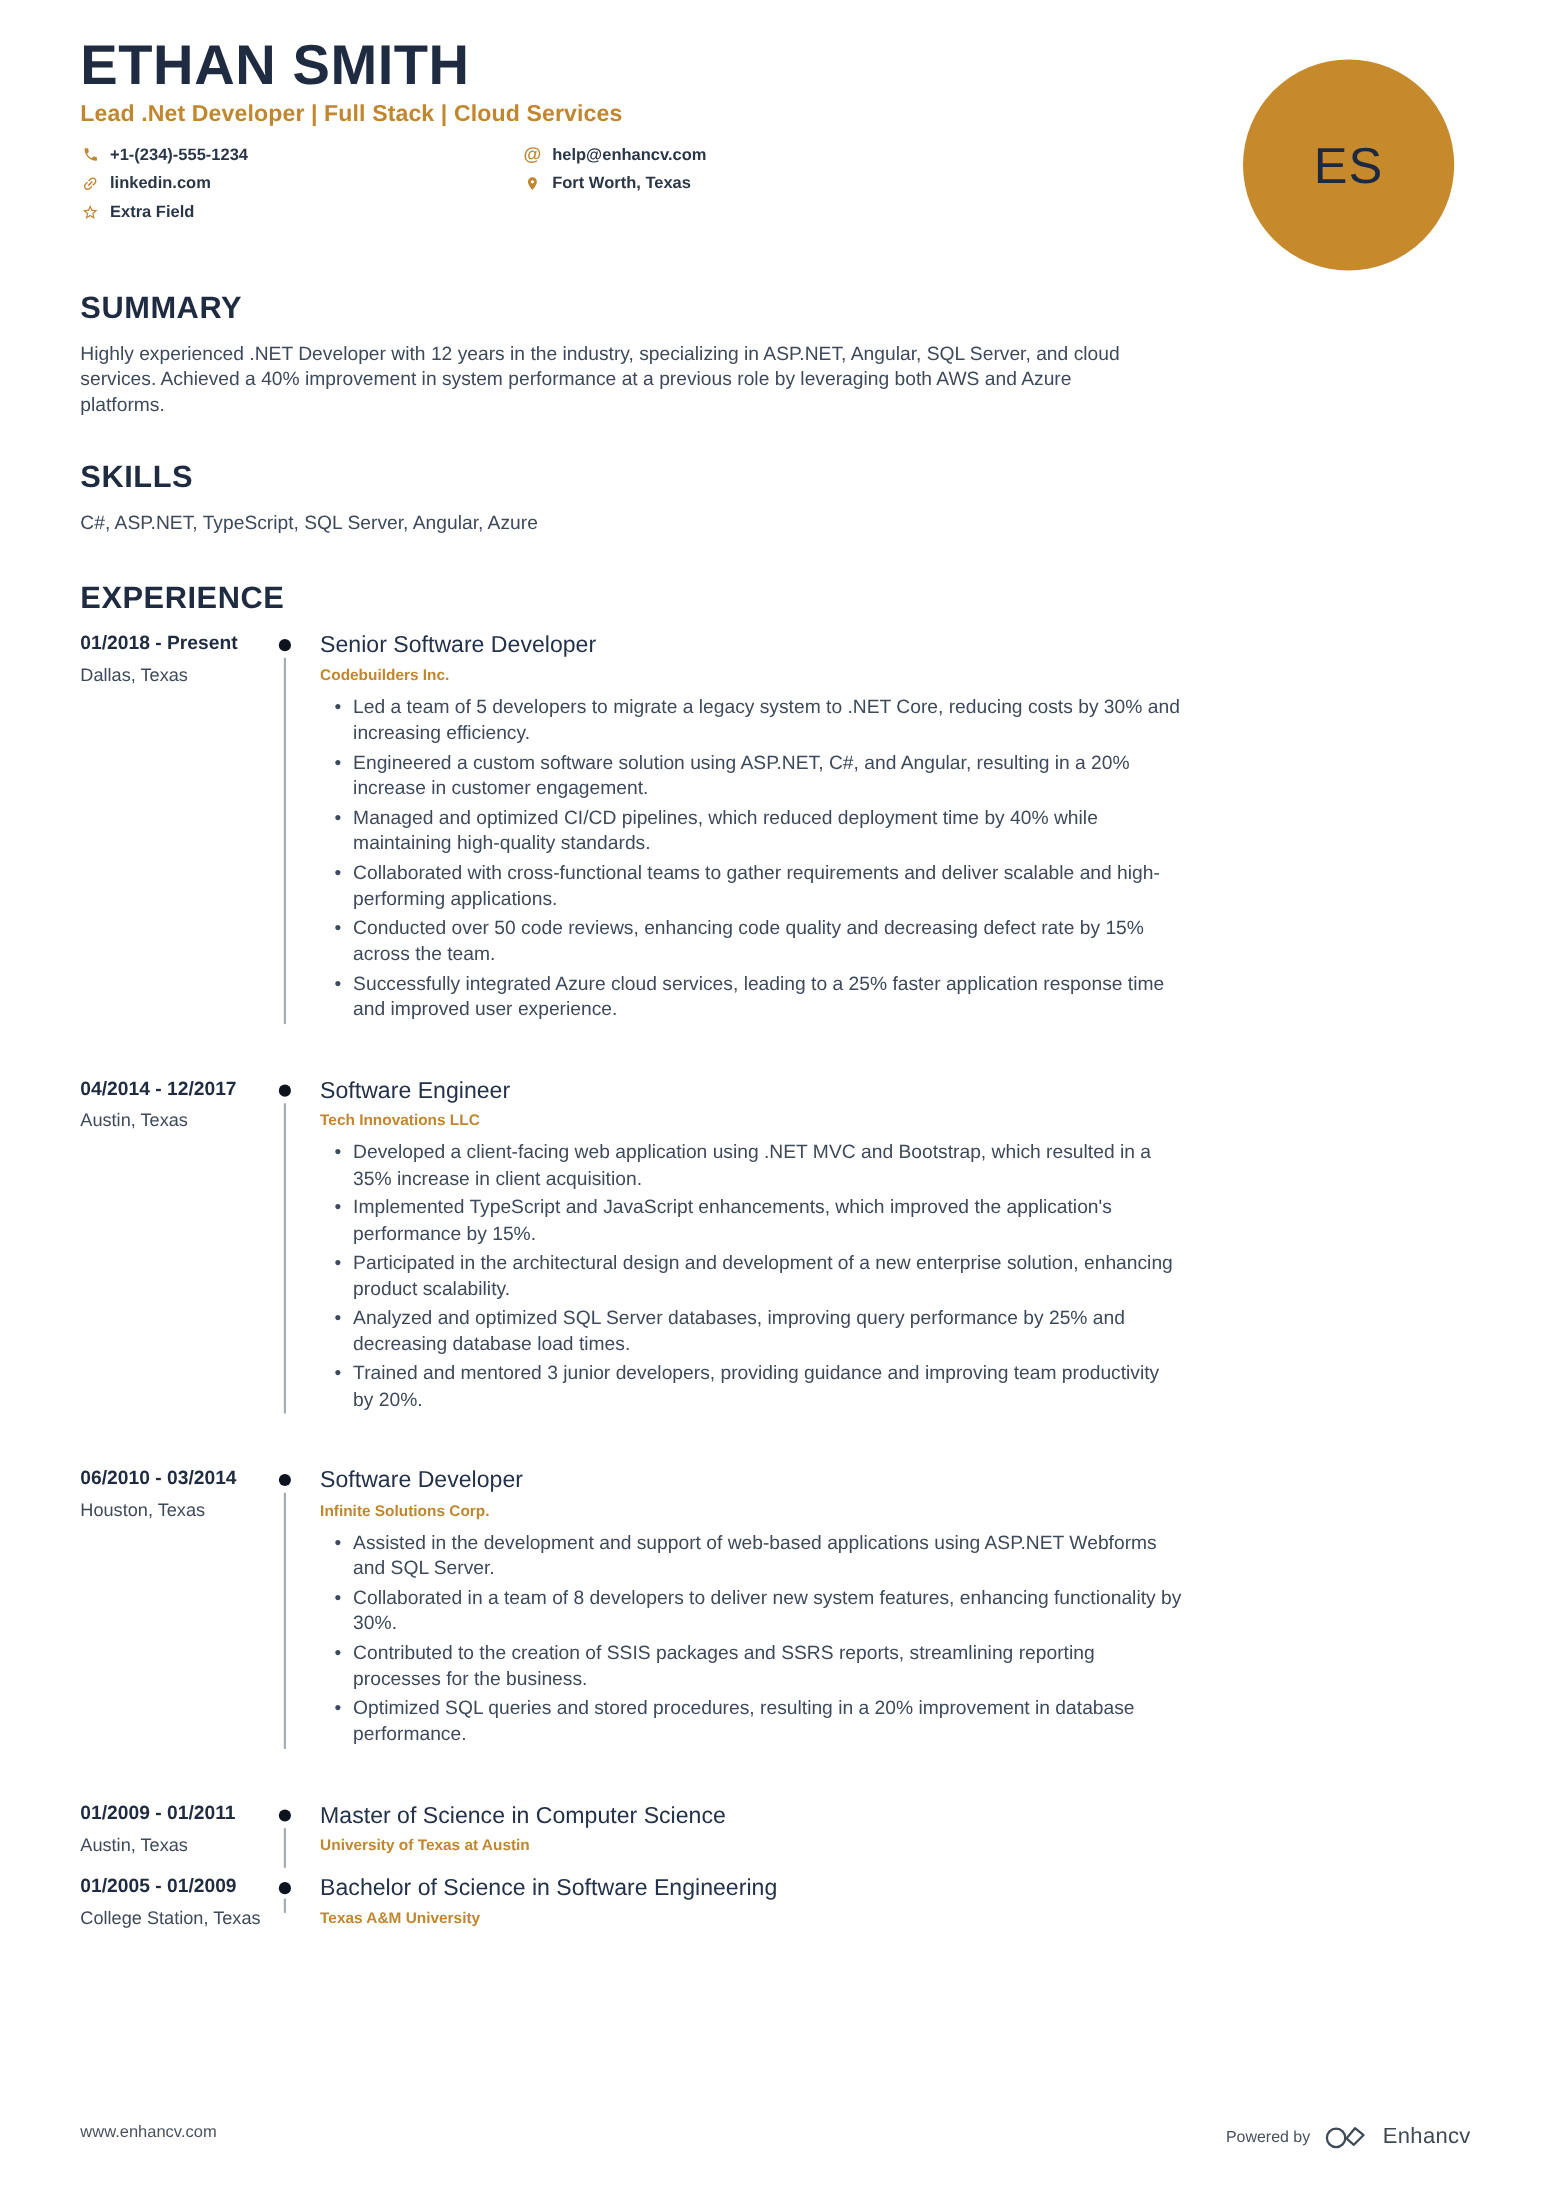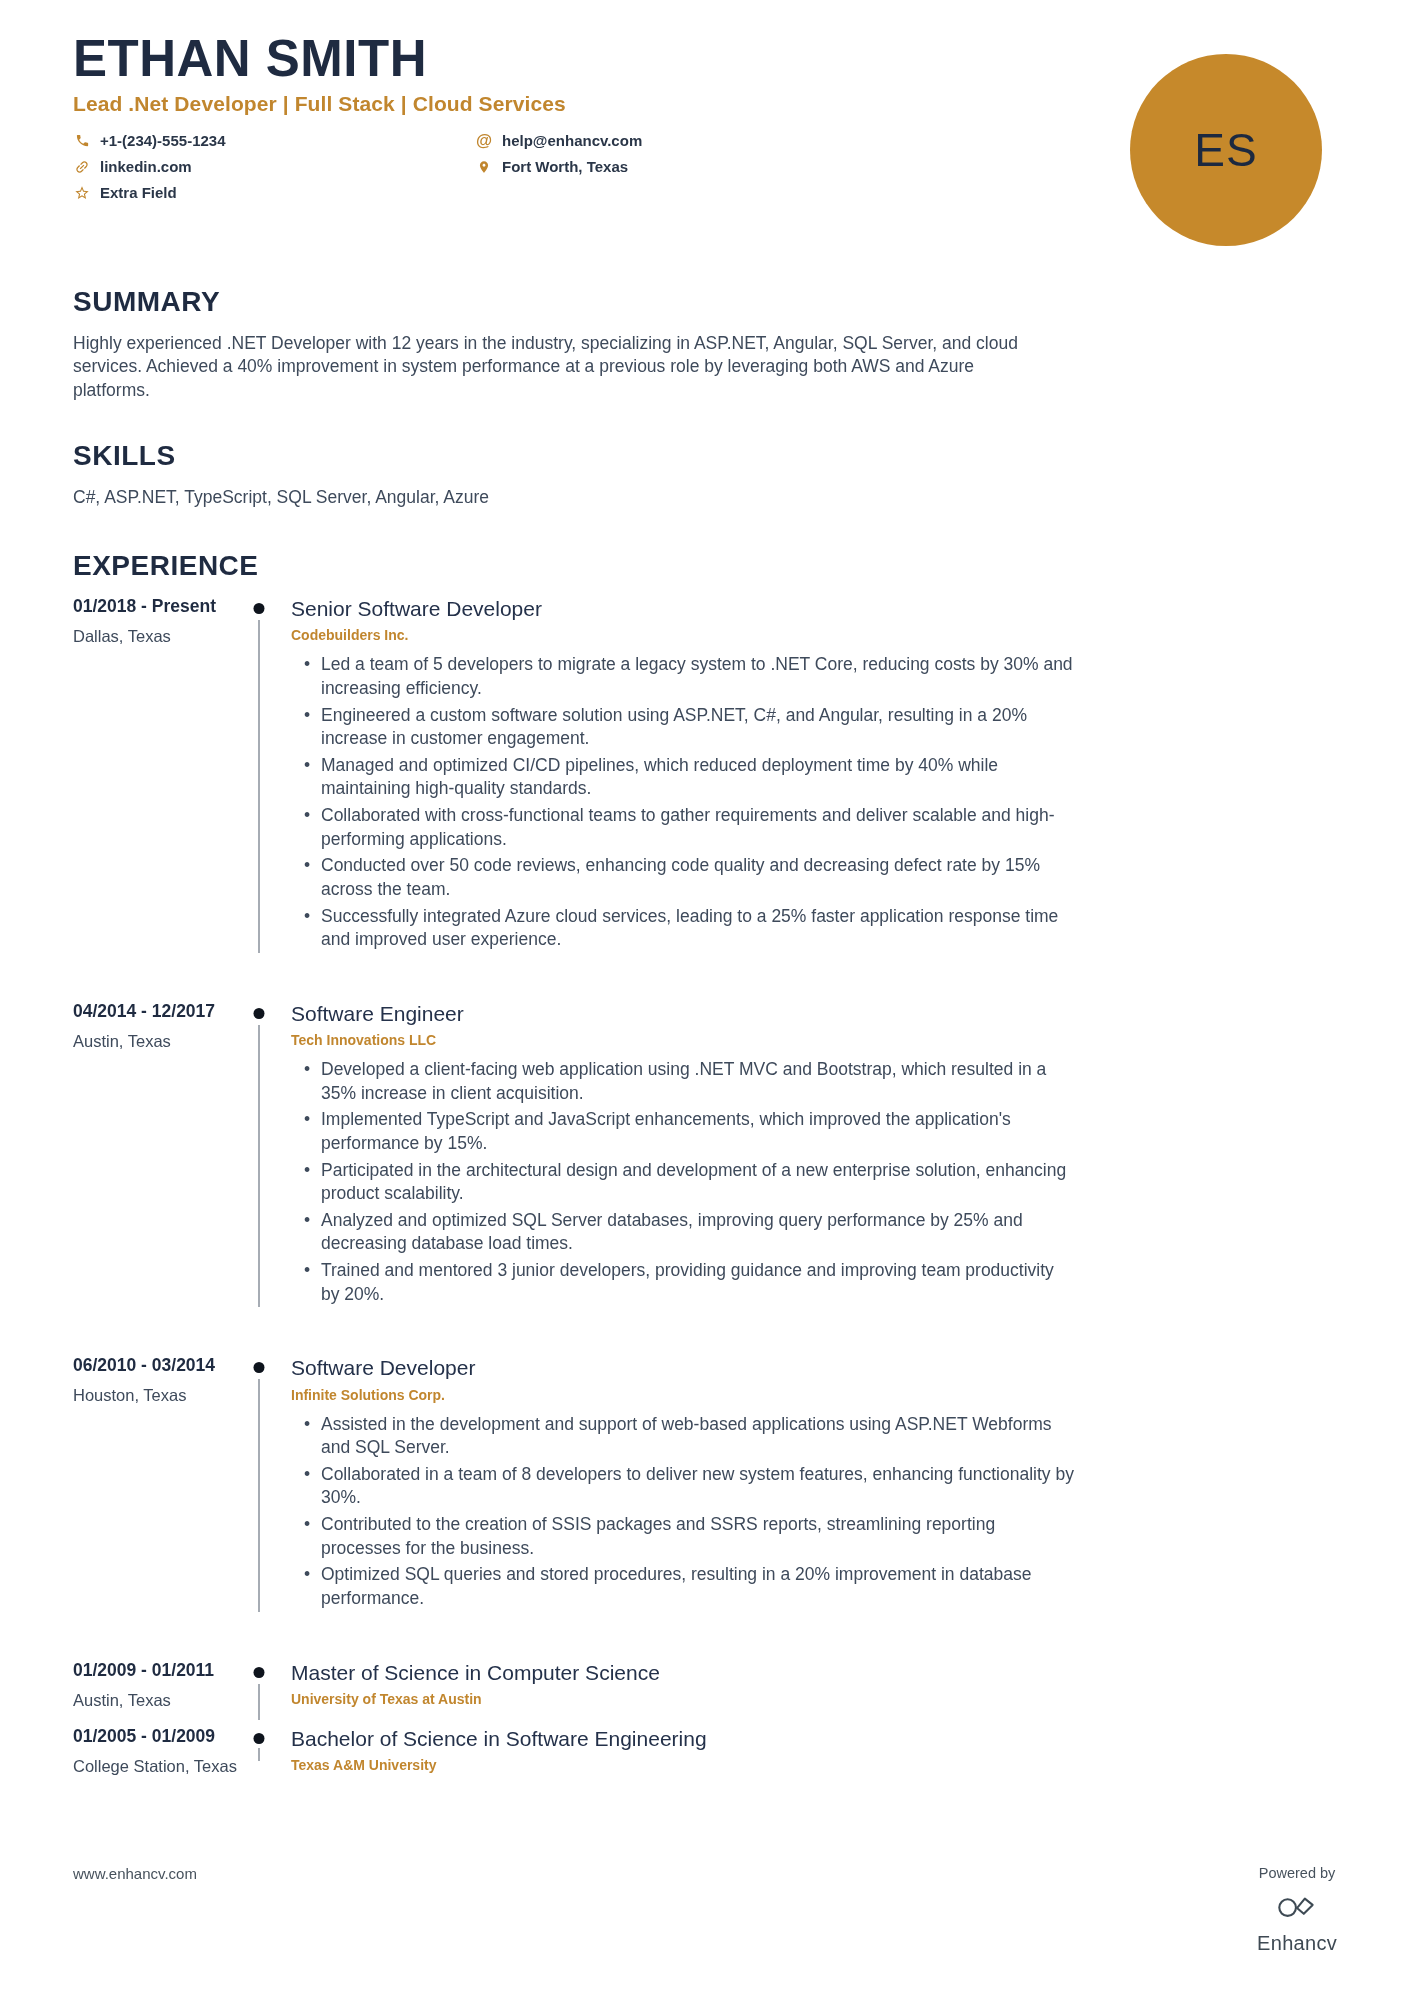--- a/index.html
+++ b/index.html
@@ -22,21 +22,21 @@
   .contact-text{font-size:15px;font-weight:700;color:#2A3648;}
   .c-icon{width:18px;height:18px;display:inline-flex;align-items:center;justify-content:center;flex:none;}
   .c-icon svg{display:block;}
   .at-glyph{color:var(--accent);font-weight:700;font-size:16.5px;line-height:1;}
   .avatar{position:absolute;top:22px;right:15px;width:192px;height:192px;border-radius:50%;
     background:var(--avatar);display:flex;align-items:center;justify-content:center;}
   .avatar span{font-size:46px;font-weight:500;color:#1C2940;letter-spacing:1px;}
 
   
   h2{margin:0 0 14px;font-size:28px;font-weight:800;letter-spacing:.5px;color:var(--heading);}
-  .section-summary{margin-top:80px;}
+  .section-summary{margin-top:58px;}
   .section-skills{margin-top:38px;}
   .section-experience{margin-top:40px;}
   .section-education{margin-top:44px;}
   .body-text{margin:0;font-size:17.5px;line-height:1.35;color:var(--body);}
   .summary-text{max-width:958px;}
 
   
   .entry{display:grid;grid-template-columns:180px 12px 1fr;margin-bottom:46px;}
   #edu-entries .entry{margin-bottom:16px;}
   #edu-entries .entry:last-child{margin-bottom:0;}
@@ -50,21 +50,21 @@
   .entry-body{padding-left:26px;max-width:812px;}
   .entry-title{margin:0 0 5px;font-size:21px;font-weight:500;color:var(--title);line-height:1.25;}
   .entry-org{font-size:14px;font-weight:700;color:var(--accent);}
   ul.bullets{margin:10px 0 0;padding:0;list-style:none;}
   ul.bullets li{position:relative;padding-left:30px;margin-bottom:3px;font-size:17.5px;line-height:1.35;color:var(--body);}
   ul.bullets li::before{content:"\2022";position:absolute;left:13px;top:0;color:var(--body);}
 
   
   .footer{position:absolute;left:73px;right:73px;bottom:40px;display:flex;justify-content:space-between;align-items:flex-start;}
   .site{font-size:15px;color:var(--footer);}
-  .powered{display:flex;align-items:center;gap:13px;flex-direction:column;}
+  .powered{display:flex;align-items:center;gap:13px;}
   .powered-label{font-size:14.5px;color:var(--footer);}
   .brand{font-size:20px;color:#3E4953;font-weight:500;letter-spacing:.3px;}
 </style>
 </head>
 <body>
 
 <div class="page">
 
   <header class="header">
     <h1>ETHAN SMITH</h1>

